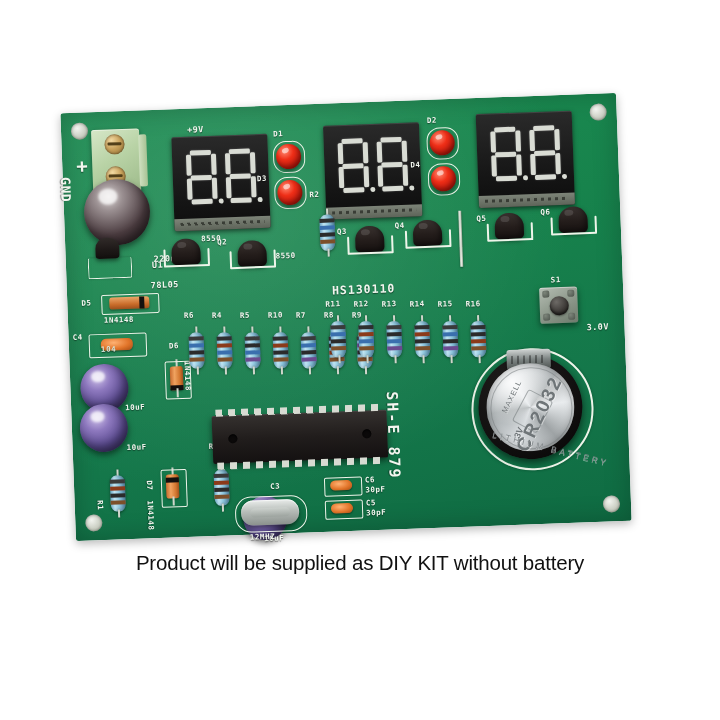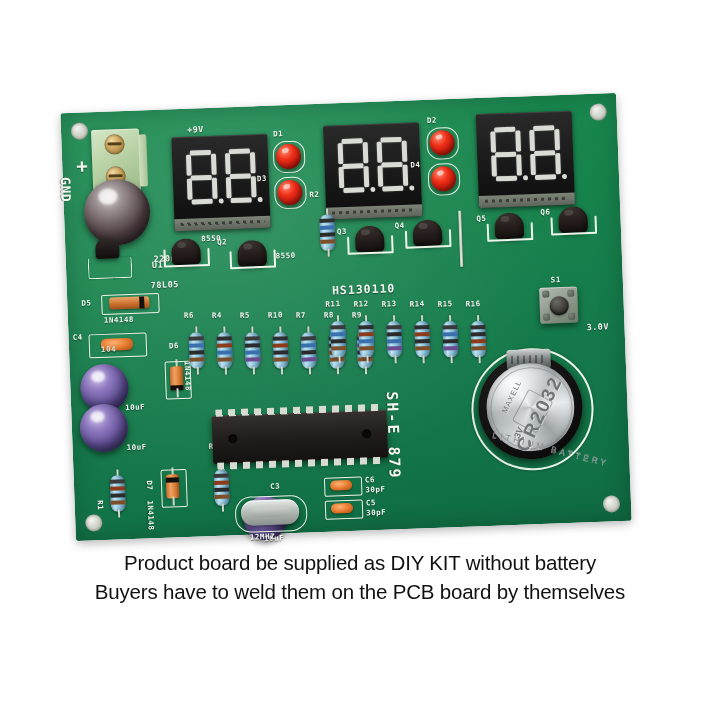--- a/index.html
+++ b/index.html
@@ -622,17 +622,16 @@
           <div class="battext" id="batmodel">CR2032</div>
           <div class="battext" id="bat3v">3V</div>
         </div>
       </div>
       <div class="battext" id="batlabel" style="left:418px;top:348px;transform:rotate(16deg);color:#7e8487;">LITHIUM BATTERY</div>
 
     </div>
   </div>
 
   <div id="caption">
-    <div>Product board be supplied as DIY KIT without battery</div>
-    <div>Buyers have to weld them on the PCB board by themselves</div>
+    <div>Product will be supplied as DIY KIT without battery</div>
   </div>
 
 </div>
 
 </body></html>

